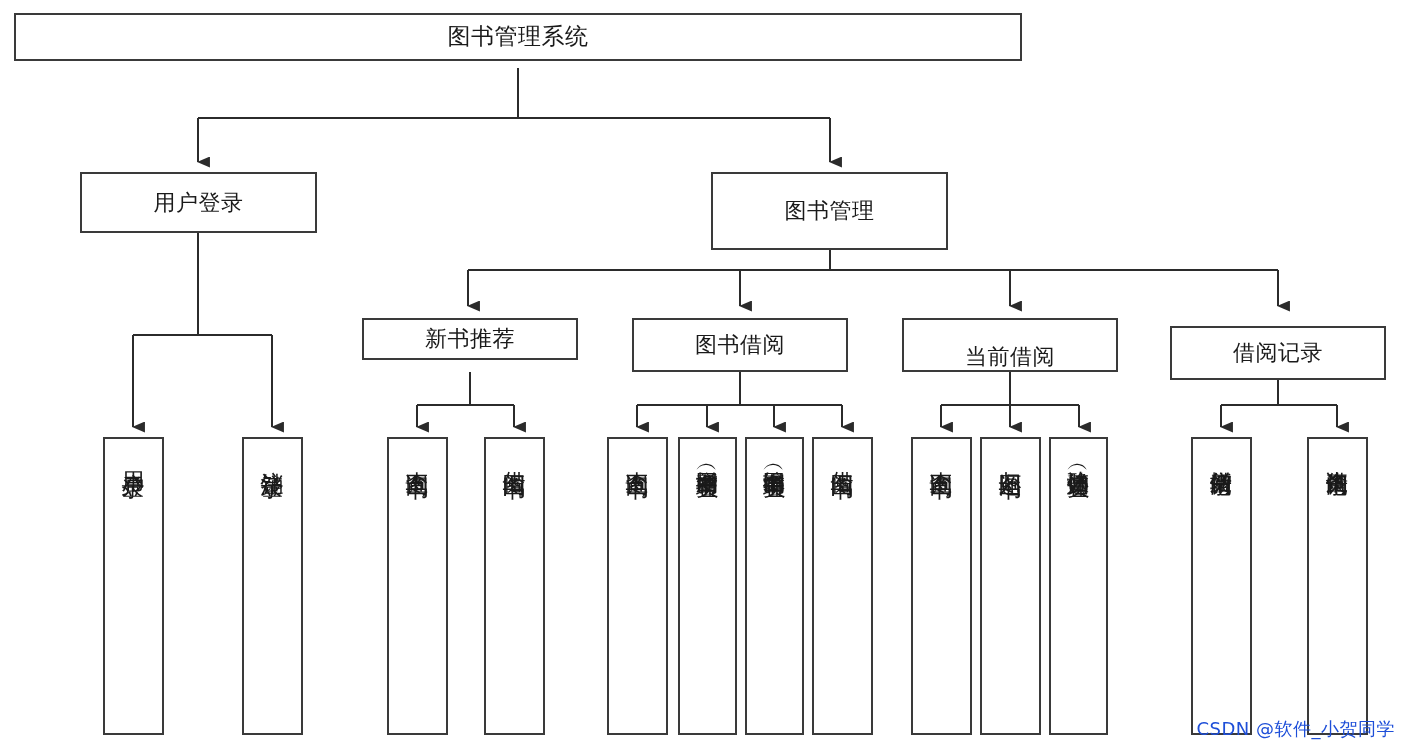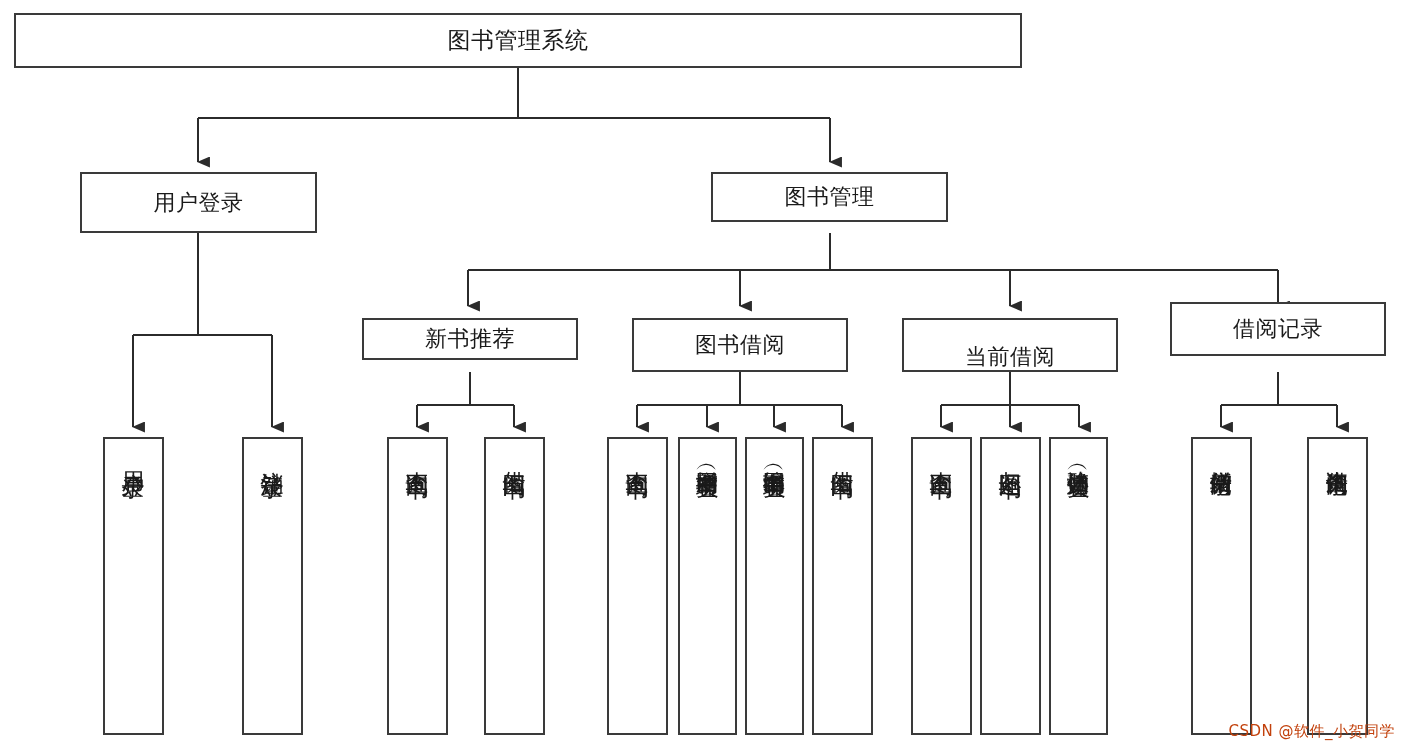--- a/index.html
+++ b/index.html
@@ -67,22 +67,22 @@
     white-space: nowrap;
   }
   .node.vertical.tall-text .node-label {
     font-size: 22px;
     letter-spacing: 1px;
   }
   #watermark {
     position: absolute;
     right: 10px;
     bottom: 6px;
-    font-size: 15px;
-    color: #c2410c;
+    font-size: 18px;
+    color: #1d4ed8;
     white-space: nowrap;
     letter-spacing: 0.5px;
   }
 </style>
 </head>
 <body>
 
 <div id="diagram-root">
 
   <svg id="edges-layer" viewBox="0 0 1405 747" width="1405" height="747" xmlns="http://www.w3.org/2000/svg">
@@ -129,41 +129,41 @@
       <path d="M 1010 405 L 1010 427" marker-end="url(#arrow)"></path>
       <path d="M 1079 405 L 1079 427" marker-end="url(#arrow)"></path>
 
       <path d="M 1278 372 L 1278 405"></path>
       <path d="M 1221 405 L 1337 405"></path>
       <path d="M 1221 405 L 1221 427" marker-end="url(#arrow)"></path>
       <path d="M 1337 405 L 1337 427" marker-end="url(#arrow)"></path>
     </g>
   </svg>
 
-  <div class="node horizontal root" style="left:14px; top:13px; width:1008px; height:55px;">
+  <div class="node horizontal root" style="left:14px; top:13px; width:1008px; height:48px;">
     <span class="node-label">图书管理系统</span>
   </div>
 
   <div class="node horizontal" style="left:80px; top:172px; width:237px; height:61px;">
     <span class="node-label">用户登录</span>
   </div>
-  <div class="node horizontal" style="left:711px; top:172px; width:237px; height:50px;">
+  <div class="node horizontal" style="left:711px; top:172px; width:237px; height:78px;">
     <span class="node-label">图书管理</span>
   </div>
 
   <div class="node horizontal" style="left:362px; top:318px; width:216px; height:42px;">
     <span class="node-label">新书推荐</span>
   </div>
   <div class="node horizontal" style="left:632px; top:318px; width:216px; height:54px;">
     <span class="node-label">图书借阅</span>
   </div>
   <div class="node horizontal" style="left:902px; top:318px; width:216px; height:54px;align-items:flex-end;">
     <span class="node-label">当前借阅</span>
   </div>
-  <div class="node horizontal" style="left:1170px; top:302px; width:216px; height:54px;">
+  <div class="node horizontal" style="left:1170px; top:326px; width:216px; height:54px;">
     <span class="node-label">借阅记录</span>
   </div>
 
   <div class="node vertical" style="left:103px; top:437px; width:61px; height:298px;">
     <span class="node-label">用户登录</span>
   </div>
   <div class="node vertical" style="left:242px; top:437px; width:61px; height:298px;">
     <span class="node-label">注销登录</span>
   </div>
 

